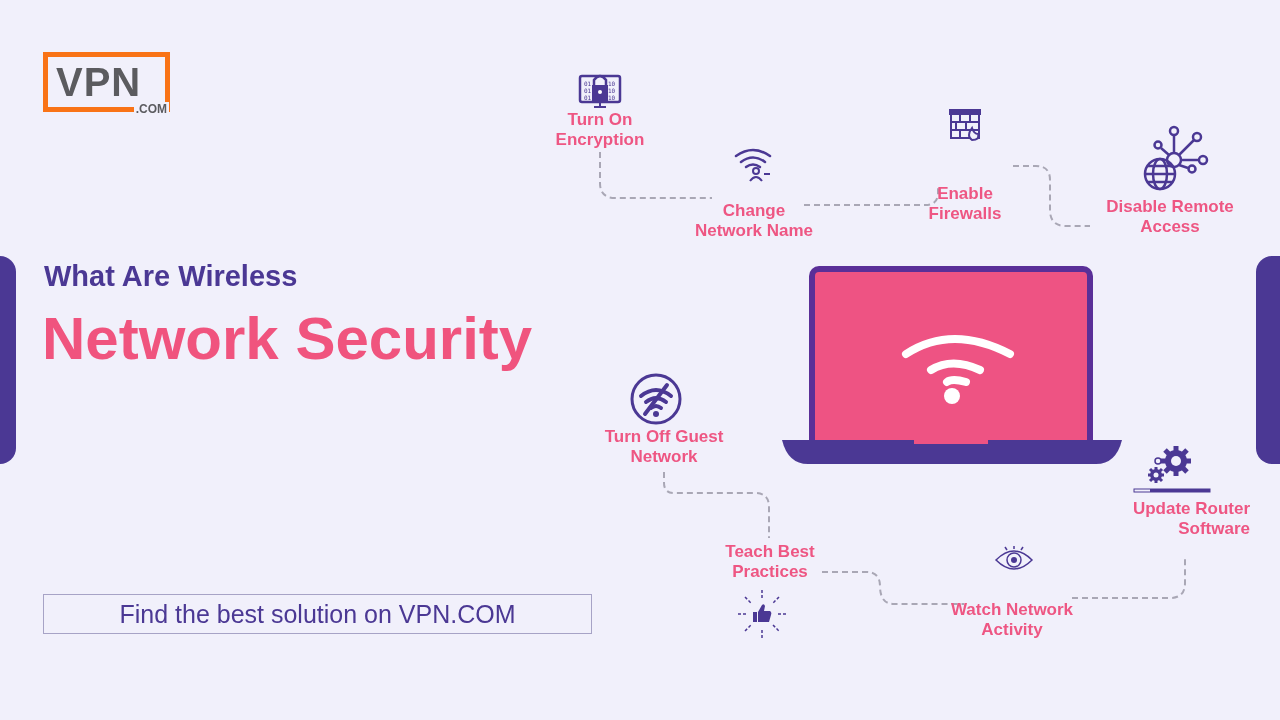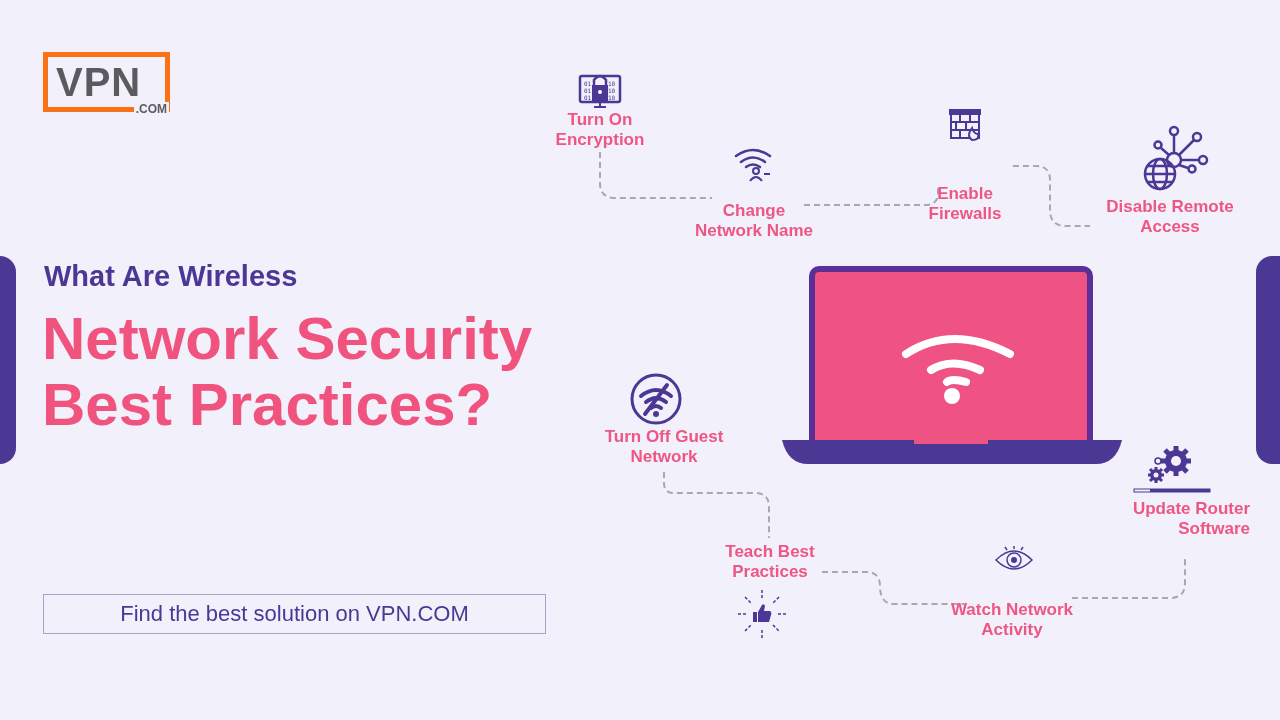--- a/index.html
+++ b/index.html
@@ -29,23 +29,23 @@
   .side-right { left:1256px; top:256px; width:40px; height:208px; border-radius:16px 0 0 16px; }
   .subtitle {
     left:44px; top:260px; font-size:29px; font-weight:bold; color:#4b3894;
     font-family:"Liberation Sans", sans-serif; white-space:nowrap;
   }
   .headline {
     left:42px; top:306px; font-size:60px; font-weight:bold; color:#f0547e;
     line-height:66px; font-family:"Liberation Sans", sans-serif; white-space:nowrap;
   }
   .cta {
-    left:43px; top:594px; width:503px; height:40px; box-sizing:border-box;
+    left:43px; top:594px; width:549px; height:40px; box-sizing:border-box;
     border:1px solid #a7a3c6; display:flex; align-items:center; justify-content:center;
-    font-size:22px; color:#4b3894; font-family:"Liberation Sans", sans-serif;
+    font-size:25px; color:#4b3894; font-family:"Liberation Sans", sans-serif;
   }
   .label {
     color:#ee5683; font-weight:bold; font-size:17px; line-height:20px;
     text-align:center; white-space:nowrap; font-family:"Liberation Sans", sans-serif;
   }
   svg { overflow:visible; }
 </style>
 </head>
 <body>
 
@@ -53,21 +53,20 @@
   <span class="logo-text">VPN</span>
   <span class="logo-com">.COM</span>
 </div>
 
 <div class="abs side-tab side-left"></div>
 <div class="abs side-tab side-right"></div>
 
 <div class="abs subtitle">What Are Wireless</div>
 <div class="abs headline">
   <div>Network Security</div>
-  <div>Best Practices?</div>
 </div>
 
 <div class="abs cta">Find the best solution on VPN.COM</div>
 
 <svg class="abs" style="left:0;top:0;" width="1280" height="720">
   <g fill="none" stroke="#a9a7b5" stroke-width="2" stroke-dasharray="6 4">
     <path d="M600 152 L600 183 Q600 198 615 198 L712 198"></path>
     <path d="M804 205 L925 205 Q938 205 938 193 L938 186"></path>
     <path d="M1013 166 L1036 166 Q1050 166 1050 180 L1050 210 Q1050 226 1066 226 L1090 226"></path>
     <path d="M664 472 L664 483 Q664 493 674 493 L755 493 Q769 493 769 507 L769 538"></path>

